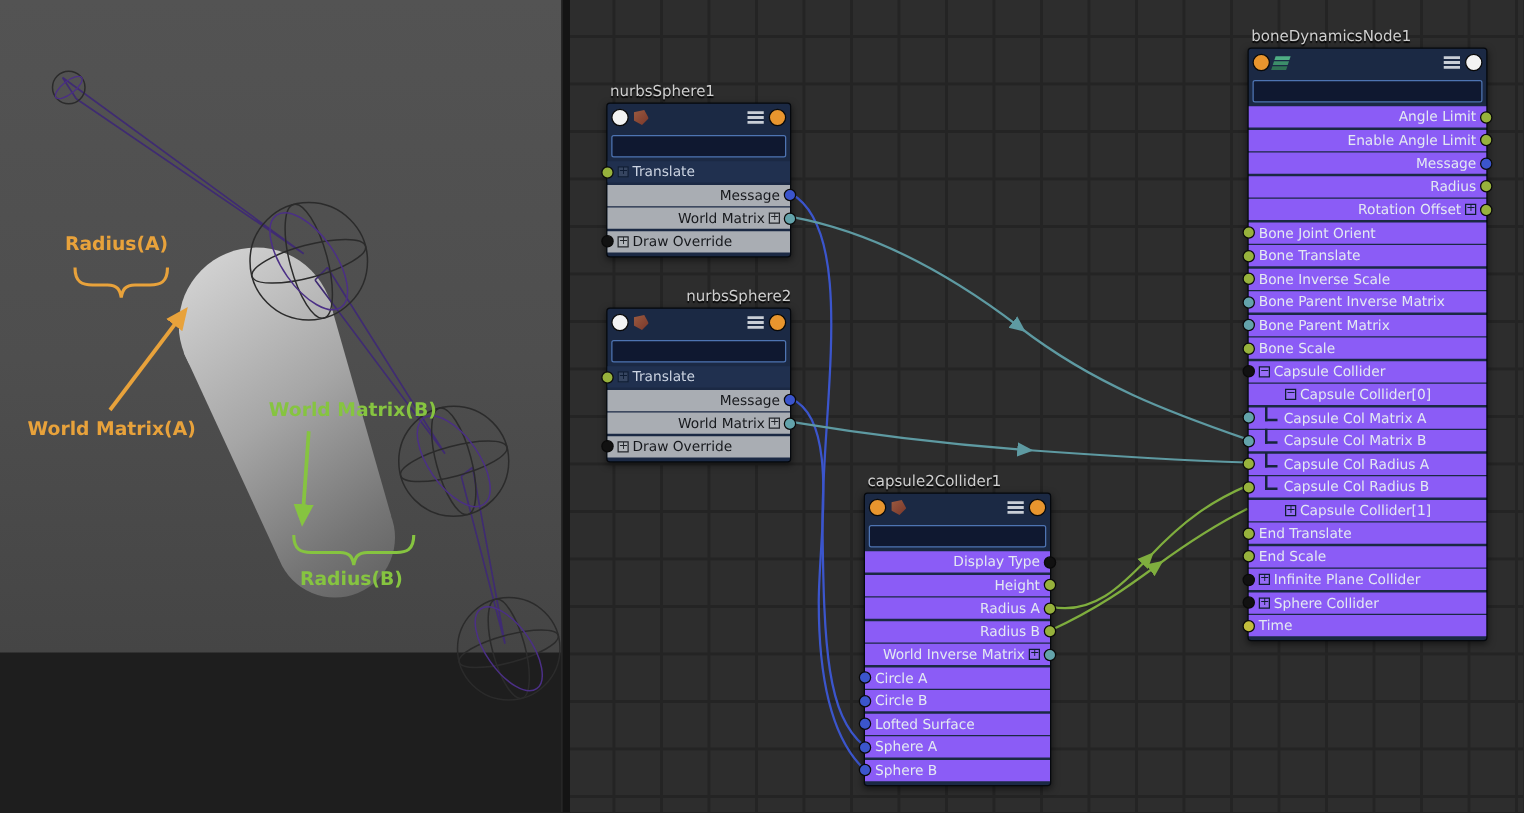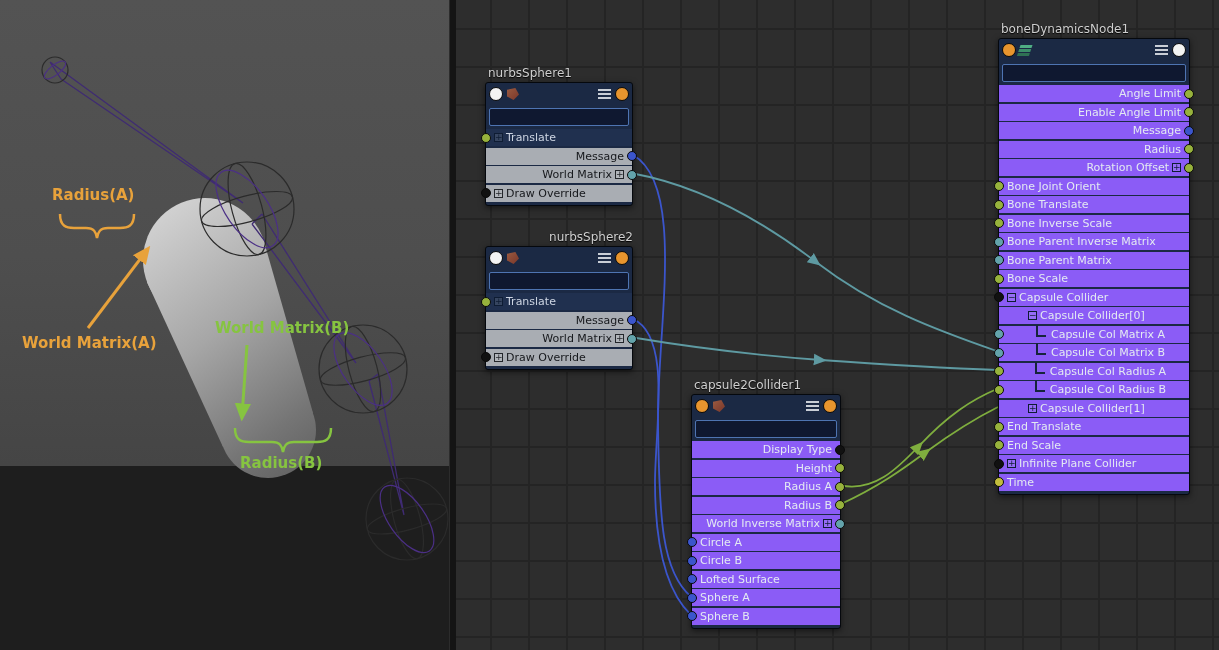--- a/index.html
+++ b/index.html
@@ -1,20 +1,20 @@
 <!DOCTYPE html>
 <html><head>
 <meta charset="utf-8">
 <style>
   html,body{margin:0;padding:0;background:#1e1e1e;}
   #page{position:relative;width:1219px;height:650px;overflow:hidden;
         font-family:"DejaVu Sans","Liberation Sans",sans-serif;user-select:none;}
 
   
-  #viewport{position:absolute;left:0;top:0;width:449px;height:466px;
+  #viewport{position:absolute;left:0;top:0;width:449px;height:522px;
             background:linear-gradient(180deg,#535353 0%,#4e4e4e 55%,#454545 100%);}
   #viewport svg{display:block;}
 
   
   #divider{position:absolute;left:449px;top:0;width:7px;height:650px;
            background:#141414;border-left:1px solid #2c2c2c;border-right:1px solid #3a3a3a;}
 
   
   #editor{position:absolute;left:456px;top:0;width:763px;height:650px;
           background-color:#2d2d2d;
@@ -46,21 +46,21 @@
   .rows{padding:0 0 3px 0;}
   .row{position:relative;height:17px;margin-bottom:1.5px;display:flex;align-items:center;
        gap:3px;font-size:11px;line-height:17px;white-space:nowrap;}
   .rows .row:last-child{margin-bottom:0;}
   .row.blue{background:#8b5cf6;color:#e3e9f2;}
   .row.gray{background:#a9adb3;color:#16181c;}
   .row.dark{background:#20304f;color:#ccd4e2;}
   .row.out{justify-content:flex-end;padding-right:8px;}
   .row.in{justify-content:flex-start;padding-left:8px;}
   .row.ind1{padding-left:29px;}
-  .row.ind2{padding-left:13px;justify-content:center;}
+  .row.ind2{padding-left:13px;}
   .lbl{pointer-events:none;}
   .exp{flex:none;width:9px;height:9px;box-sizing:border-box;border:1px solid #0e1c33;
        font-size:9px;line-height:7px;text-align:center;color:#0e1c33;
        background:rgba(255,255,255,.10);}
   .row.gray .exp{border-color:#23262b;color:#23262b;}
   .exp.plus::before{content:"+";} .exp.minus::before{content:"\2212";}
   .dot{position:absolute;top:3.5px;width:8px;height:8px;border-radius:50%;
        border:1px solid #0a0a0a;}
   .dot.l{left:-5px;} .dot.r{right:-5px;}
   .dot.g{background:#97b23c;} .dot.b{background:#3b55cc;} .dot.t{background:#63a3ab;}
@@ -394,20 +394,25 @@
           <div class="row in blue">
               <span class="dot l g"></span>
               <span class="lbl">End Scale</span>
             </div>
           <div class="row in blue">
               <span class="dot l k"></span>
               <span class="exp plus"></span>
               <span class="lbl">Infinite Plane Collider</span>
             </div>
           <div class="row in blue">
+              <span class="dot l k"></span>
+              <span class="exp plus"></span>
+              <span class="lbl">Sphere Collider</span>
+            </div>
+          <div class="row in blue">
               <span class="dot l y"></span>
               <span class="lbl">Time</span>
             </div>
         </div>
       </div>
     </div>
 
   </div>
 </div>
 

